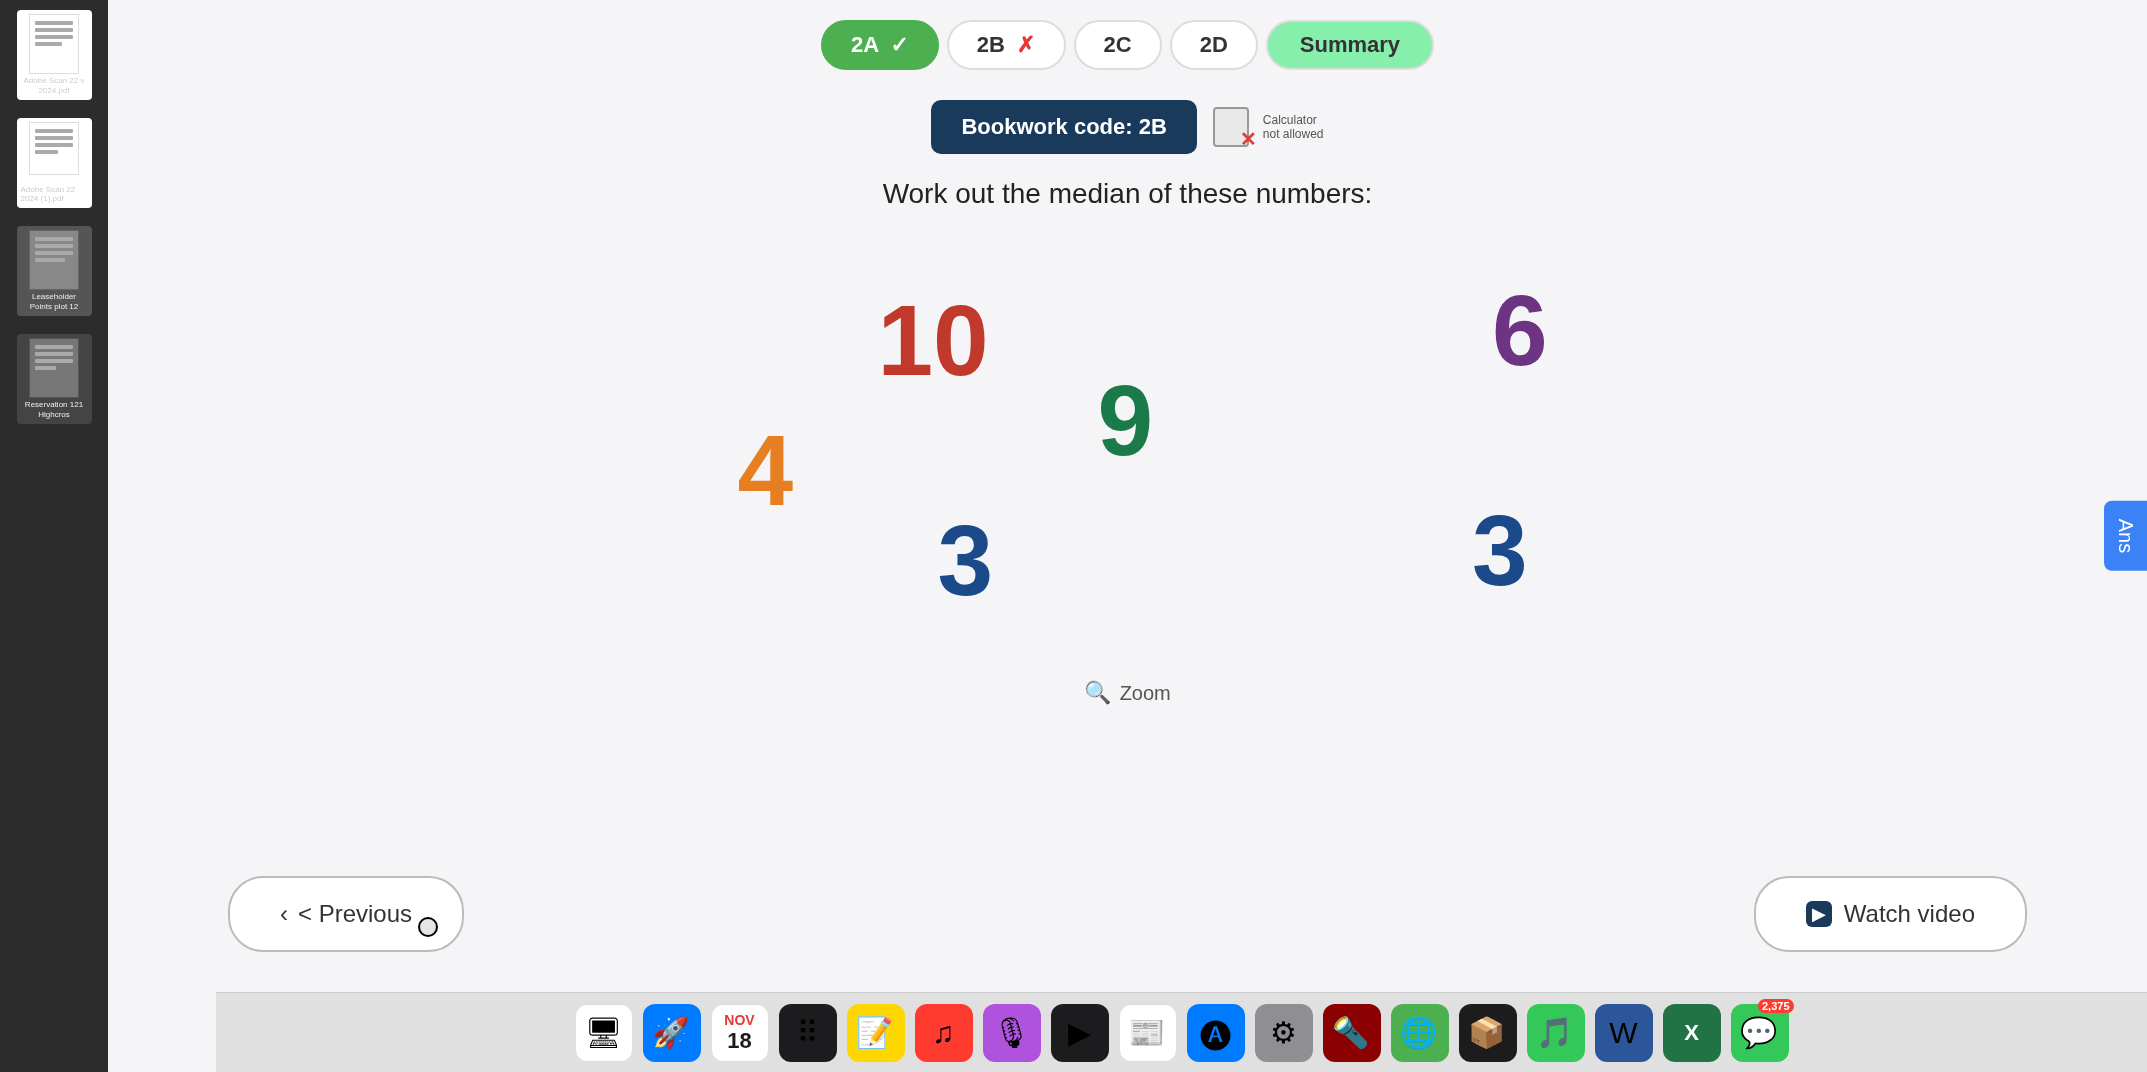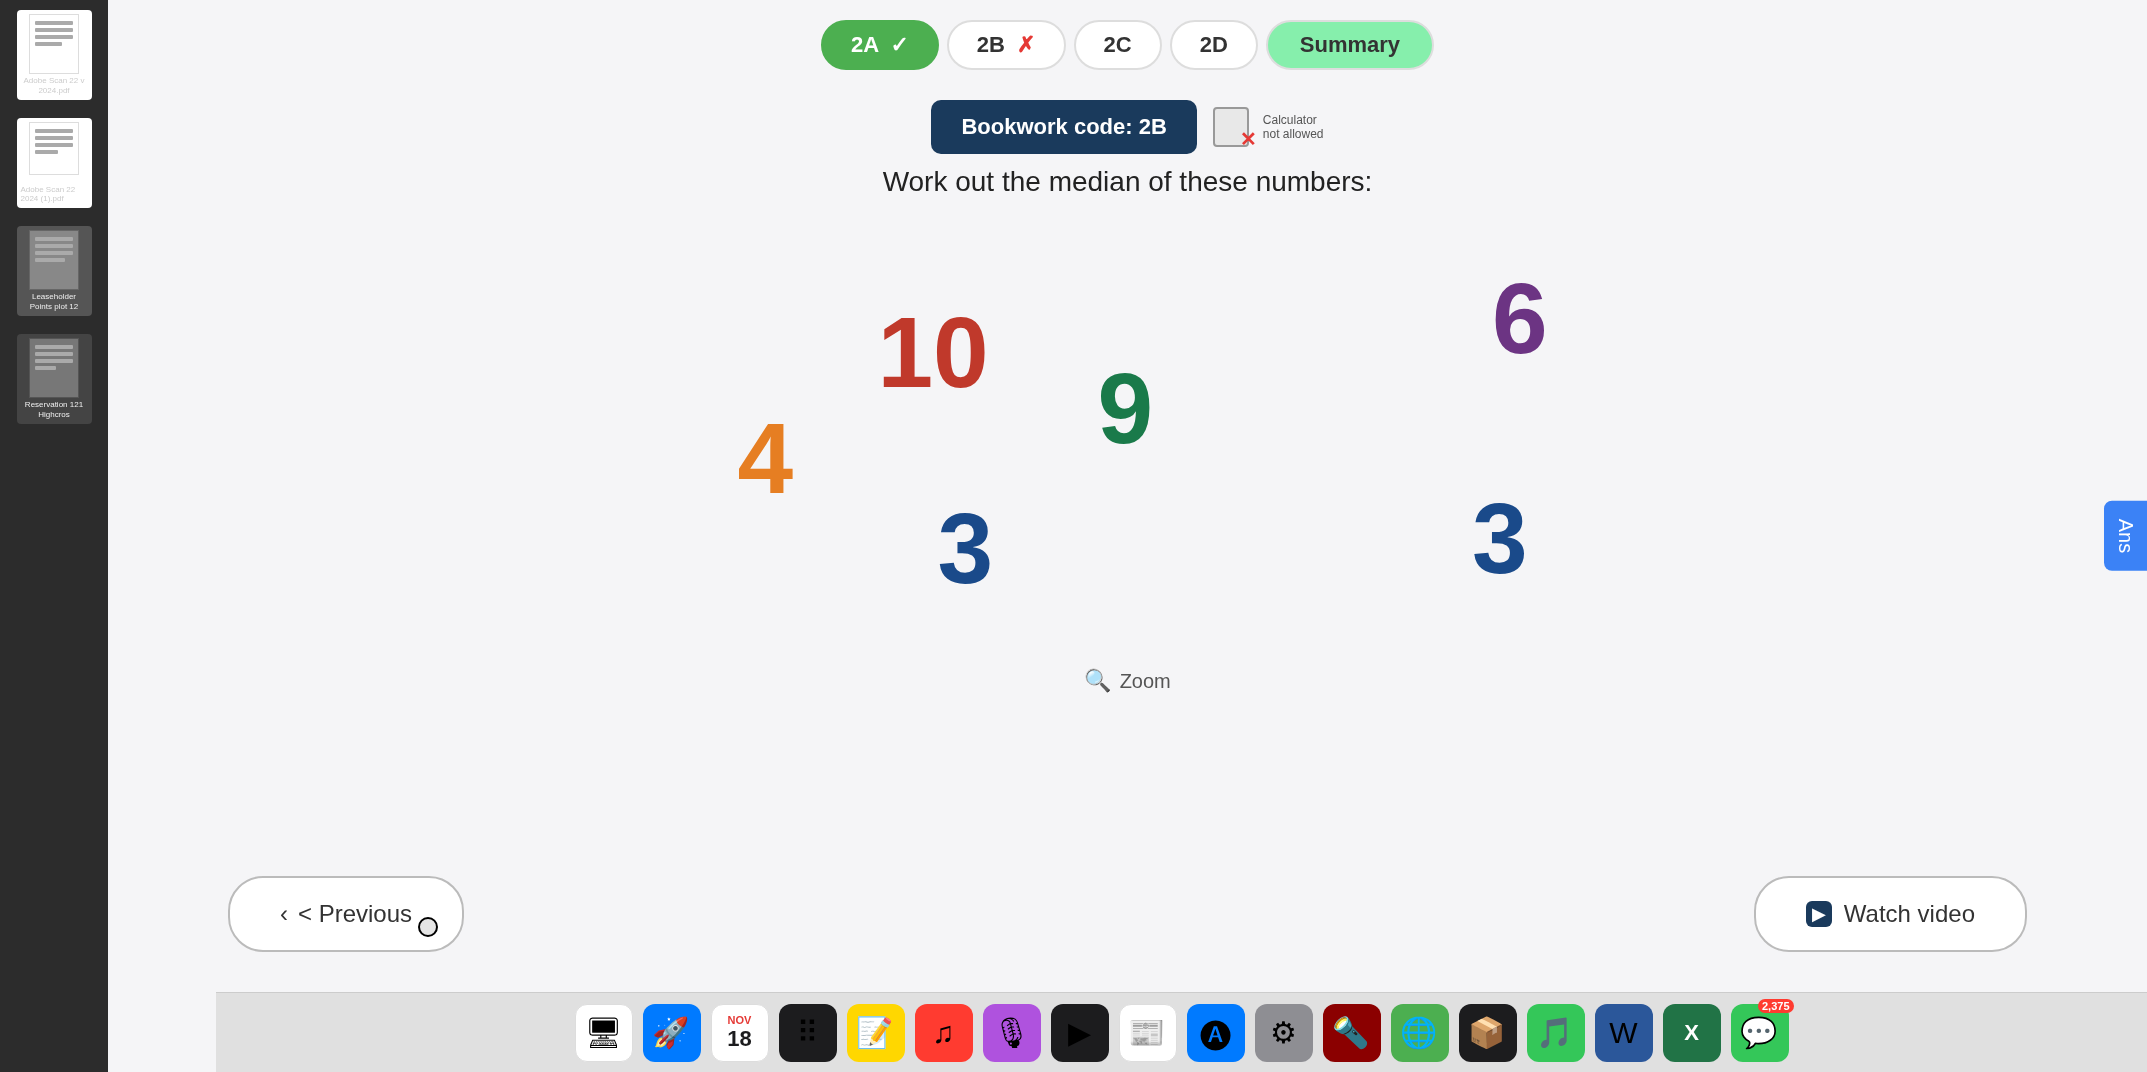--- a/index.html
+++ b/index.html
@@ -121,21 +121,21 @@
       background: #86efac;
       color: #333;
       border: 2px solid #ddd;
       padding: 10px 32px;
     }
 
     
     .bookwork-row {
       display: flex;
       gap: 12px;
-      margin-bottom: 12px;
+      margin-bottom: 24px;
     }
 
     .bookwork-badge {
       background: #1a3a5c;
       color: #fff;
       padding: 14px 30px;
       border-radius: 10px;
       font-size: 22px;
       font-weight: 600;
     }
@@ -430,21 +430,21 @@
         <span class="calc-x">✕</span>
       </div>
       <span style="white-space:pre-line;font-size:12px;color:#555;">Calculator
 not allowed</span>
     </div>
   </div>
 
   <div class="question-text">Work out the median of these numbers:</div>
 
   <div class="numbers-area">
-    <span class="number-item num-10" style="color:#c0392b;margin-top:24px;">10</span>
+    <span class="number-item num-10" style="color:#c0392b;">10</span>
     <span class="number-item num-6" style="color:#6c3483;">6</span>
     <span class="number-item num-9" style="color:#1a7a4a;">9</span>
     <span class="number-item num-4" style="color:#e67e22;">4</span>
     <span class="number-item num-3a" style="color:#1a4a8a;">3</span>
     <span class="number-item num-3b" style="color:#1a4a8a;">3</span>
   </div>
 
   <div class="zoom-btn">
     <span class="zoom-icon">🔍</span>
     <span>Zoom</span>
@@ -463,21 +463,21 @@
 
 
   <div class="ans-btn">
     <span>Ans</span>
   </div>
 
   <div class="taskbar">
     <div class="dock-item white-bg">🖥</div>
     <div class="dock-item blue">🚀</div>
     <div class="dock-item" style="background:#fff;border:1px solid #ddd;flex-direction:column;font-size:14px;">
-      <span style="font-size:11px;color:#e53935;font-weight:bold;">NOV</span>
+      <span style="font-size:14px;color:#e53935;font-weight:bold;">NOV</span>
       <span style="font-size:22px;font-weight:bold;color:#1c1c1e;">18</span>
     </div>
     <div class="dock-item dark">⠿</div>
     <div class="dock-item" style="background:#ffd700;">📝</div>
     <div class="dock-item red">♫</div>
     <div class="dock-item purple">🎙</div>
     <div class="dock-item dark">▶</div>
     <div class="dock-item white-bg">📰</div>
     <div class="dock-item blue">🅐</div>
     <div class="dock-item gray">⚙</div>

